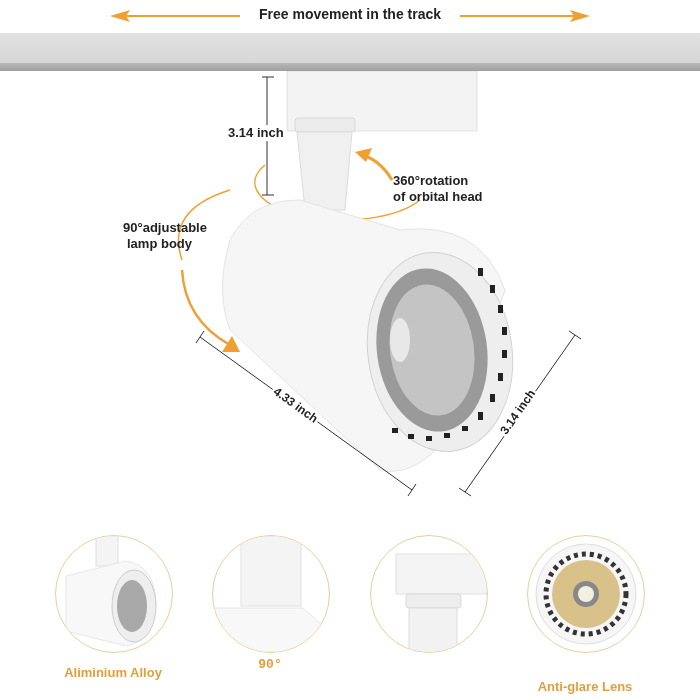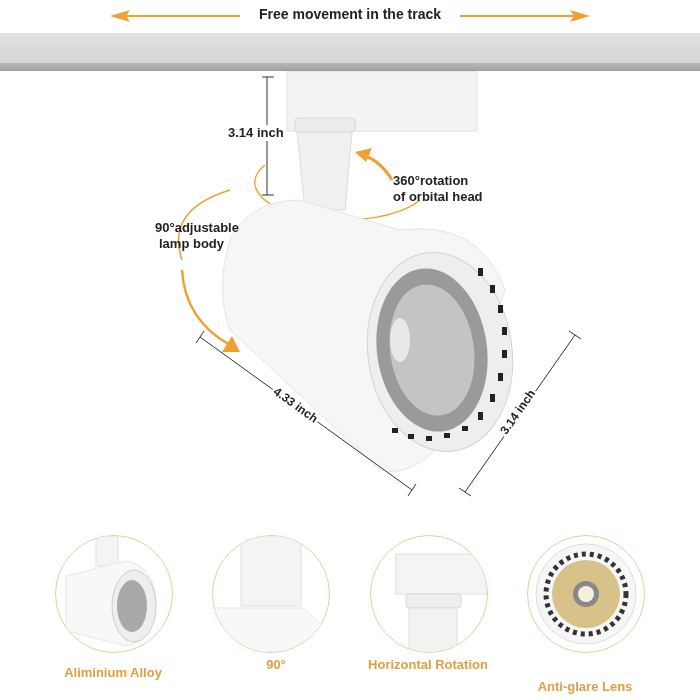--- a/index.html
+++ b/index.html
@@ -81,21 +81,21 @@
 </svg>
 
 <div class="abs track"></div>
 <div class="abs track-lip"></div>
 
 <div class="abs callout" style="left:226px;top:125px;background:#fff;padding:0 2px;">3.14 inch</div>
 <div class="abs callout" style="left:365px;top:173px;margin-left:28px;">
   <div>360°rotation</div>
   <div>of orbital head</div>
 </div>
-<div class="abs callout" style="left:123px;top:220px;margin-left:32px;">
+<div class="abs callout" style="left:123px;top:220px;">
   <div>90°adjustable</div>
   <div style="padding-left:4px;">lamp body</div>
 </div>
 <div class="abs dim" style="left:268px;top:398px;transform:rotate(36deg);background:#fff;padding:0 2px;">4.33 inch</div>
 <div class="abs dim" style="left:490px;top:405px;transform:rotate(-55deg);background:#fff;padding:0 2px;">3.14 inch</div>
 
 <div class="abs feature-circle" style="left:55px;top:535px;">
   <svg width="116" height="116">
     <rect x="40" y="0" width="22" height="30" fill="#f4f4f4" stroke="#e0e0e0"></rect>
     <path d="M 10 40 L 70 25 Q 100 30 100 70 Q 95 105 70 110 L 10 95 Z" fill="#f8f8f8" stroke="#e6e6e6"></path>
@@ -122,21 +122,20 @@
     <circle cx="58" cy="58" r="40" fill="none" stroke="#333" stroke-width="5" stroke-dasharray="4 4"></circle>
     <circle cx="58" cy="58" r="34" fill="#d8c28a"></circle>
     <circle cx="58" cy="58" r="13" fill="#888"></circle>
     <circle cx="58" cy="58" r="8" fill="#f4f0e0"></circle>
   </svg>
 </div>
 
 <div class="abs caption" style="left:40px;top:665px;width:146px;">
   <div>Aliminium Alloy</div>
 </div>
-<div class="abs caption" style="left:201px;top:657px;width:150px;">
+<div class="abs caption" style="left:195px;top:657px;width:150px;font-family:Liberation Mono, monospace;">
   <div>90°</div>
 </div>
 <div class="abs caption" style="left:350px;top:657px;width:156px;">
-  <div>Horizontal Rotation</div>
 </div>
 <div class="abs caption" style="left:510px;top:665px;width:150px;margin-top:14px;">
   <div>Anti-glare Lens</div>
 </div>
 
 </body></html>

